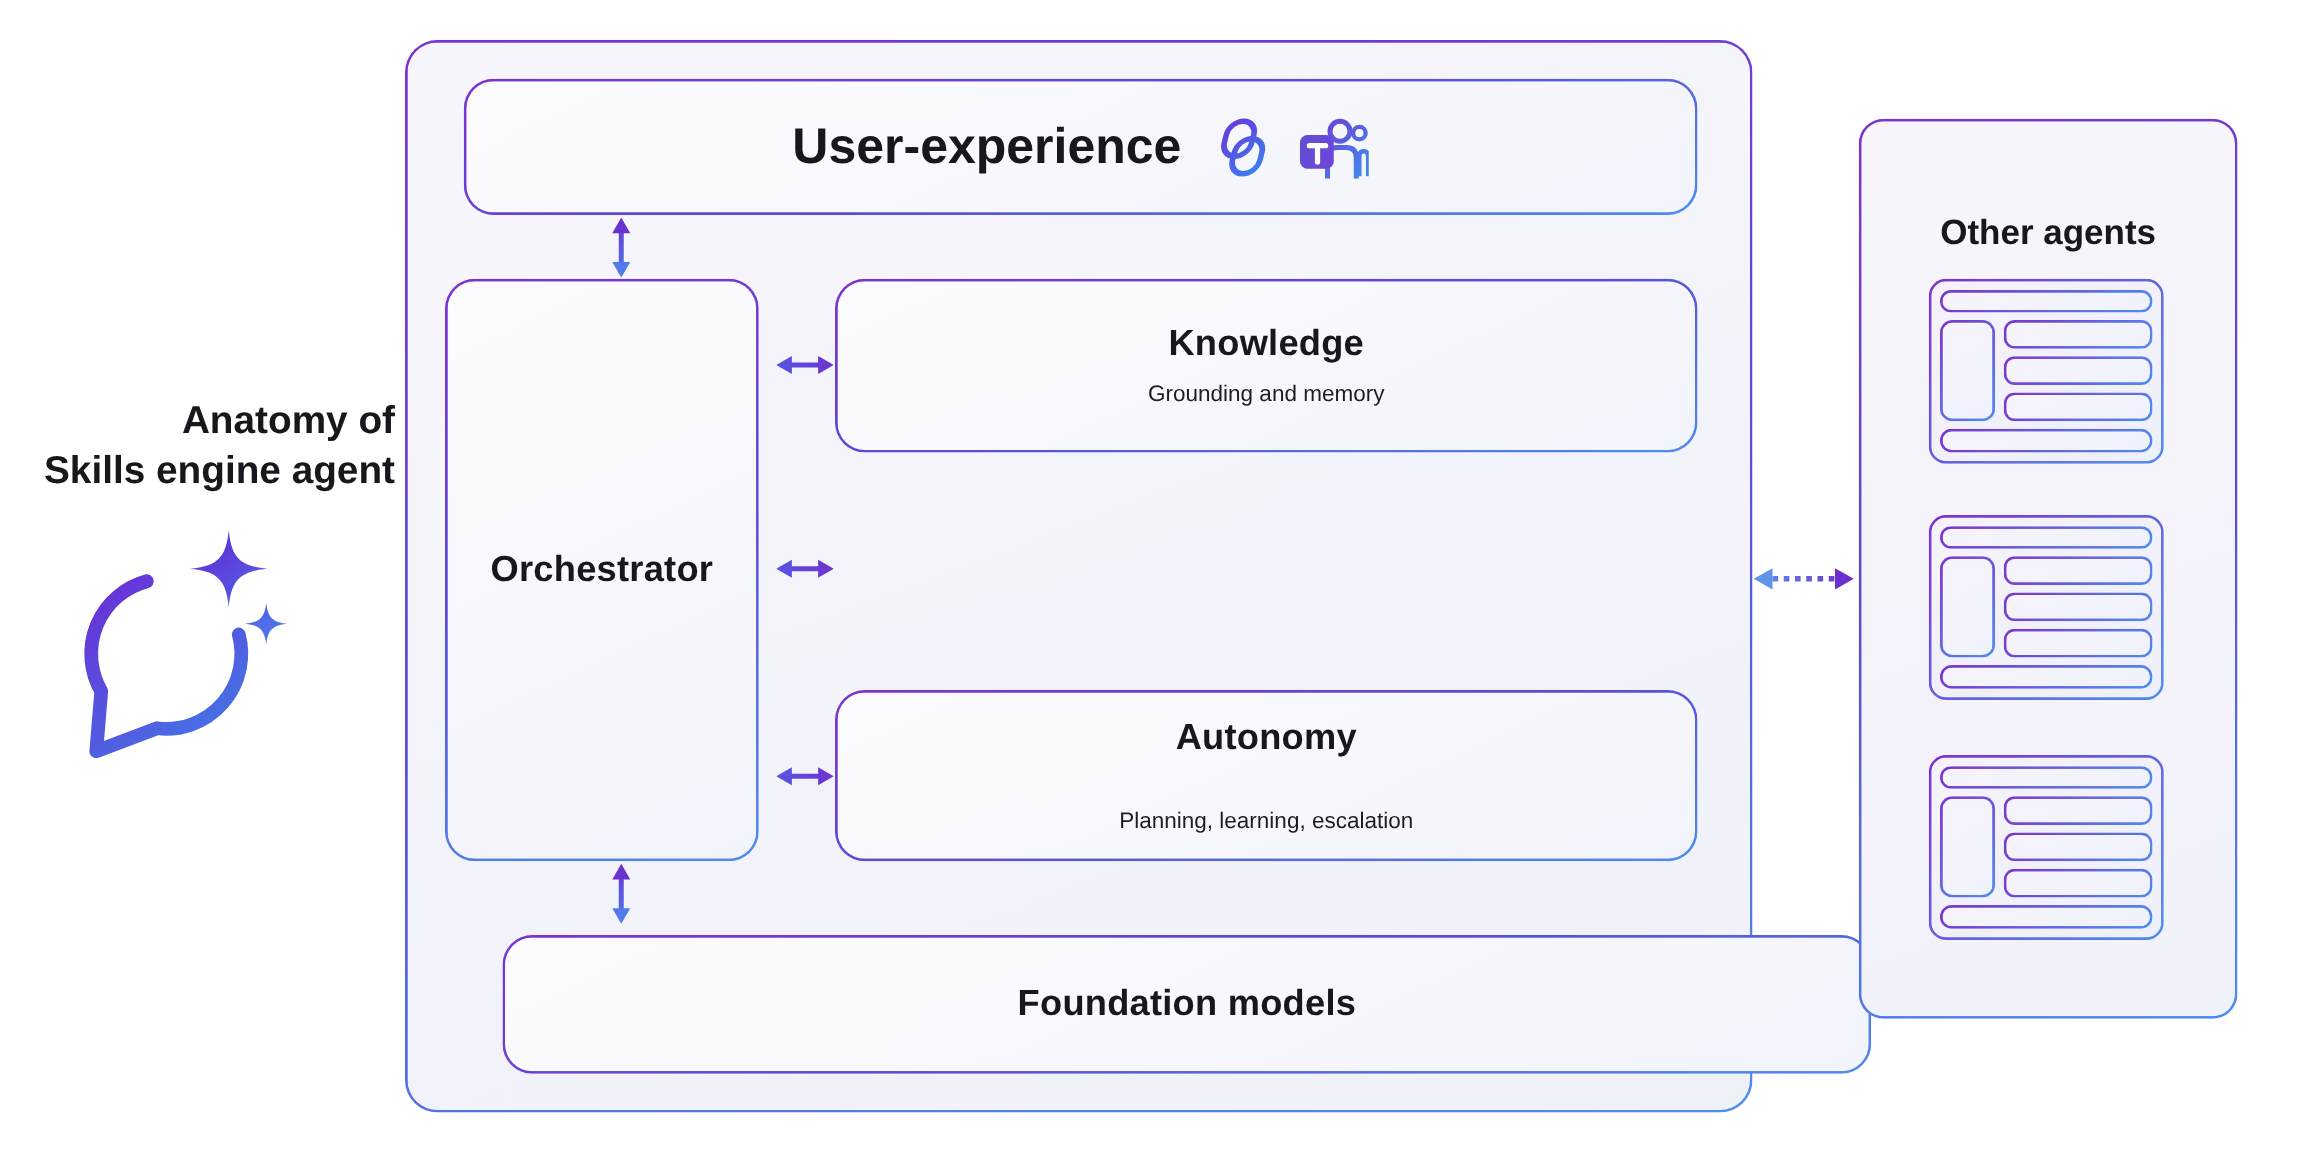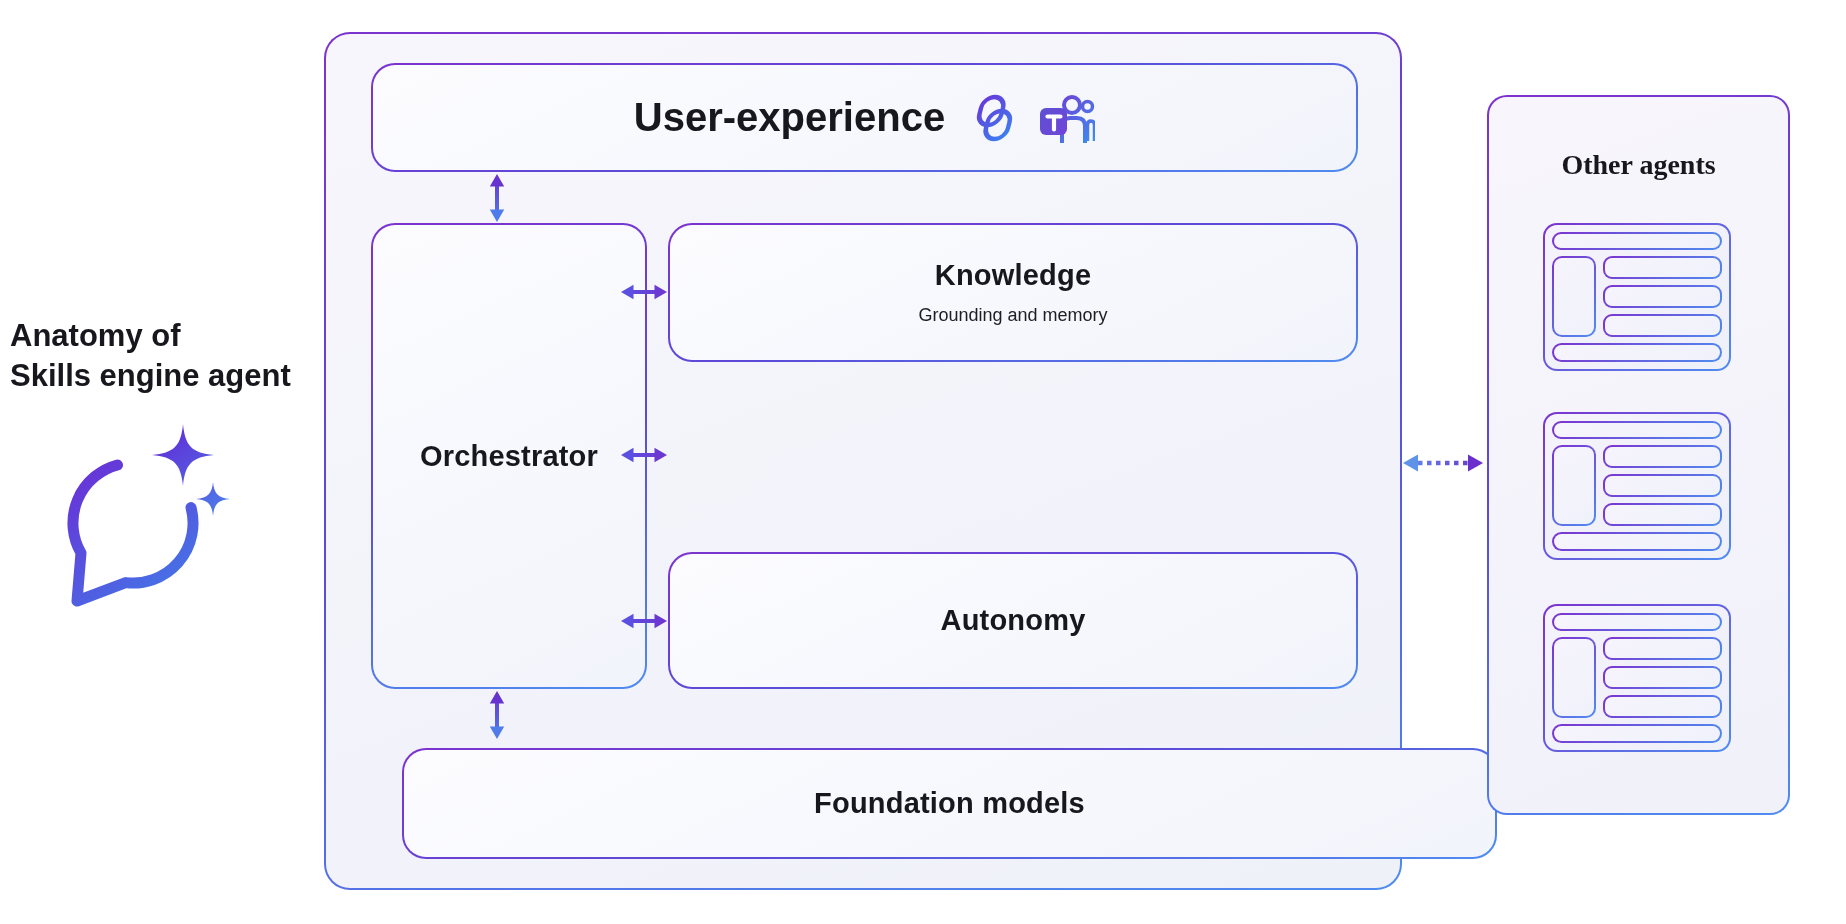--- a/index.html
+++ b/index.html
@@ -27,21 +27,21 @@
       linear-gradient(160deg,#f8f6fc 0%,#f1f1fa 100%) padding-box,
       linear-gradient(160deg,#7c33ce 0%,#5b4bd8 50%,#4f8cf0 100%) border-box;
     justify-content:flex-start;
   }
 
   .btitle { font-size:29px; font-weight:700; color:#17171d; letter-spacing:.2px; }
   .bsub   { font-size:18px; font-weight:400; color:#1d1d24; margin-top:13px; }
 
   .side-title {
     position:absolute; left:10px; top:316px; width:306px;
-    text-align:left; font-size:31px; font-weight:700; line-height:40px; color:#17171d;
+    text-align:right; font-size:31px; font-weight:700; line-height:40px; color:#17171d;
   }
 
   .ux-row { display:flex; flex-direction:row; align-items:center; gap:24px; }
   .ux-label { font-size:40px; font-weight:700; color:#17171d; }
   .icon-row { display:flex; align-items:center; gap:14px; }
 
   
   .agent-card {
     position:absolute; box-sizing:border-box; width:188px; height:148px;
     border:2px solid transparent; border-radius:14px; padding:7px;
@@ -57,21 +57,21 @@
       linear-gradient(135deg,#7c33ce 0%,#4f8cf0 100%) border-box;
   }
   .card-top    { height:20px; width:100%; }
   .card-mid    { display:flex; flex-direction:row; gap:7px; height:81px; }
   .card-avatar { width:44px; height:81px; border-radius:10px; }
   .card-lines  { flex:1; display:flex; flex-direction:column; gap:6px; }
   .card-line   { height:23px; width:100%; border-radius:9px; }
   .card-bottom { height:21px; width:100%; }
 
   .arrow { position:absolute; }
-  .oa-title { margin-top:52px; font-size:28px; font-weight:700; color:#17171d; text-align:left;font-family:Liberation Serif, serif; }
+  .oa-title { margin-top:73px; font-size:28px; font-weight:700; color:#17171d; text-align:left; }
 </style>
 </head>
 <body>
 
 <div class="canvas">
 
   <div class="side-title">
     <div>Anatomy of</div>
     <div>Skills engine agent</div>
   </div>
@@ -127,32 +127,33 @@
           <circle cx="48.5" cy="13.5" r="5" fill="none" stroke="url(#tmg)" stroke-width="3.5"></circle>
           <path d="M23 50 V33 Q23 25 31 25 H38 Q46 25 46 33 V50" fill="none" stroke="url(#tmg)" stroke-width="4"></path>
           <path d="M48.5 48 V32 Q48.5 28 52 28 Q55.5 28 55.5 32 V48" fill="none" stroke="url(#tmg)" stroke-width="3.5"></path>
           <rect x="1" y="15" width="27" height="27" rx="6" fill="url(#tsq)"></rect>
           <path d="M8.5 23.5 H21.5 M15 23.5 V36.5" stroke="#ffffff" stroke-width="4.2" fill="none" stroke-linecap="round"></path>
         </svg>
       </span>
     </div>
   </div>
 
-  <div class="gb" style="left:371px;top:223px;width:276px;height:466px;justify-content:center;">
+  <div class="gb" style="left:356px;top:223px;width:251px;height:466px;justify-content:center;">
     <span class="btitle">Orchestrator</span>
   </div>
 
   <div class="gb" style="left:668px;top:223px;width:690px;height:139px;">
     <span class="btitle">Knowledge</span>
     <span class="bsub">Grounding and memory</span>
   </div>
 
 
   <div class="gb" style="left:668px;top:552px;width:690px;height:137px;gap:26px;">
     <span class="btitle">Autonomy</span>
+    <span class="bsub">Planning, learning, escalation</span>
   </div>
 
   <div class="gb" style="left:371px;top:748px;width:1095px;height:111px;margin-left:31px;">
     <span class="btitle">Foundation models</span>
   </div>
 
   <svg class="arrow" style="left:486px;top:174px" width="22" height="48" viewBox="0 0 22 48">
     <defs>
       <linearGradient id="vg" gradientUnits="userSpaceOnUse" x1="11" y1="0" x2="11" y2="48">
         <stop offset="0" stop-color="#6733cf"></stop>

